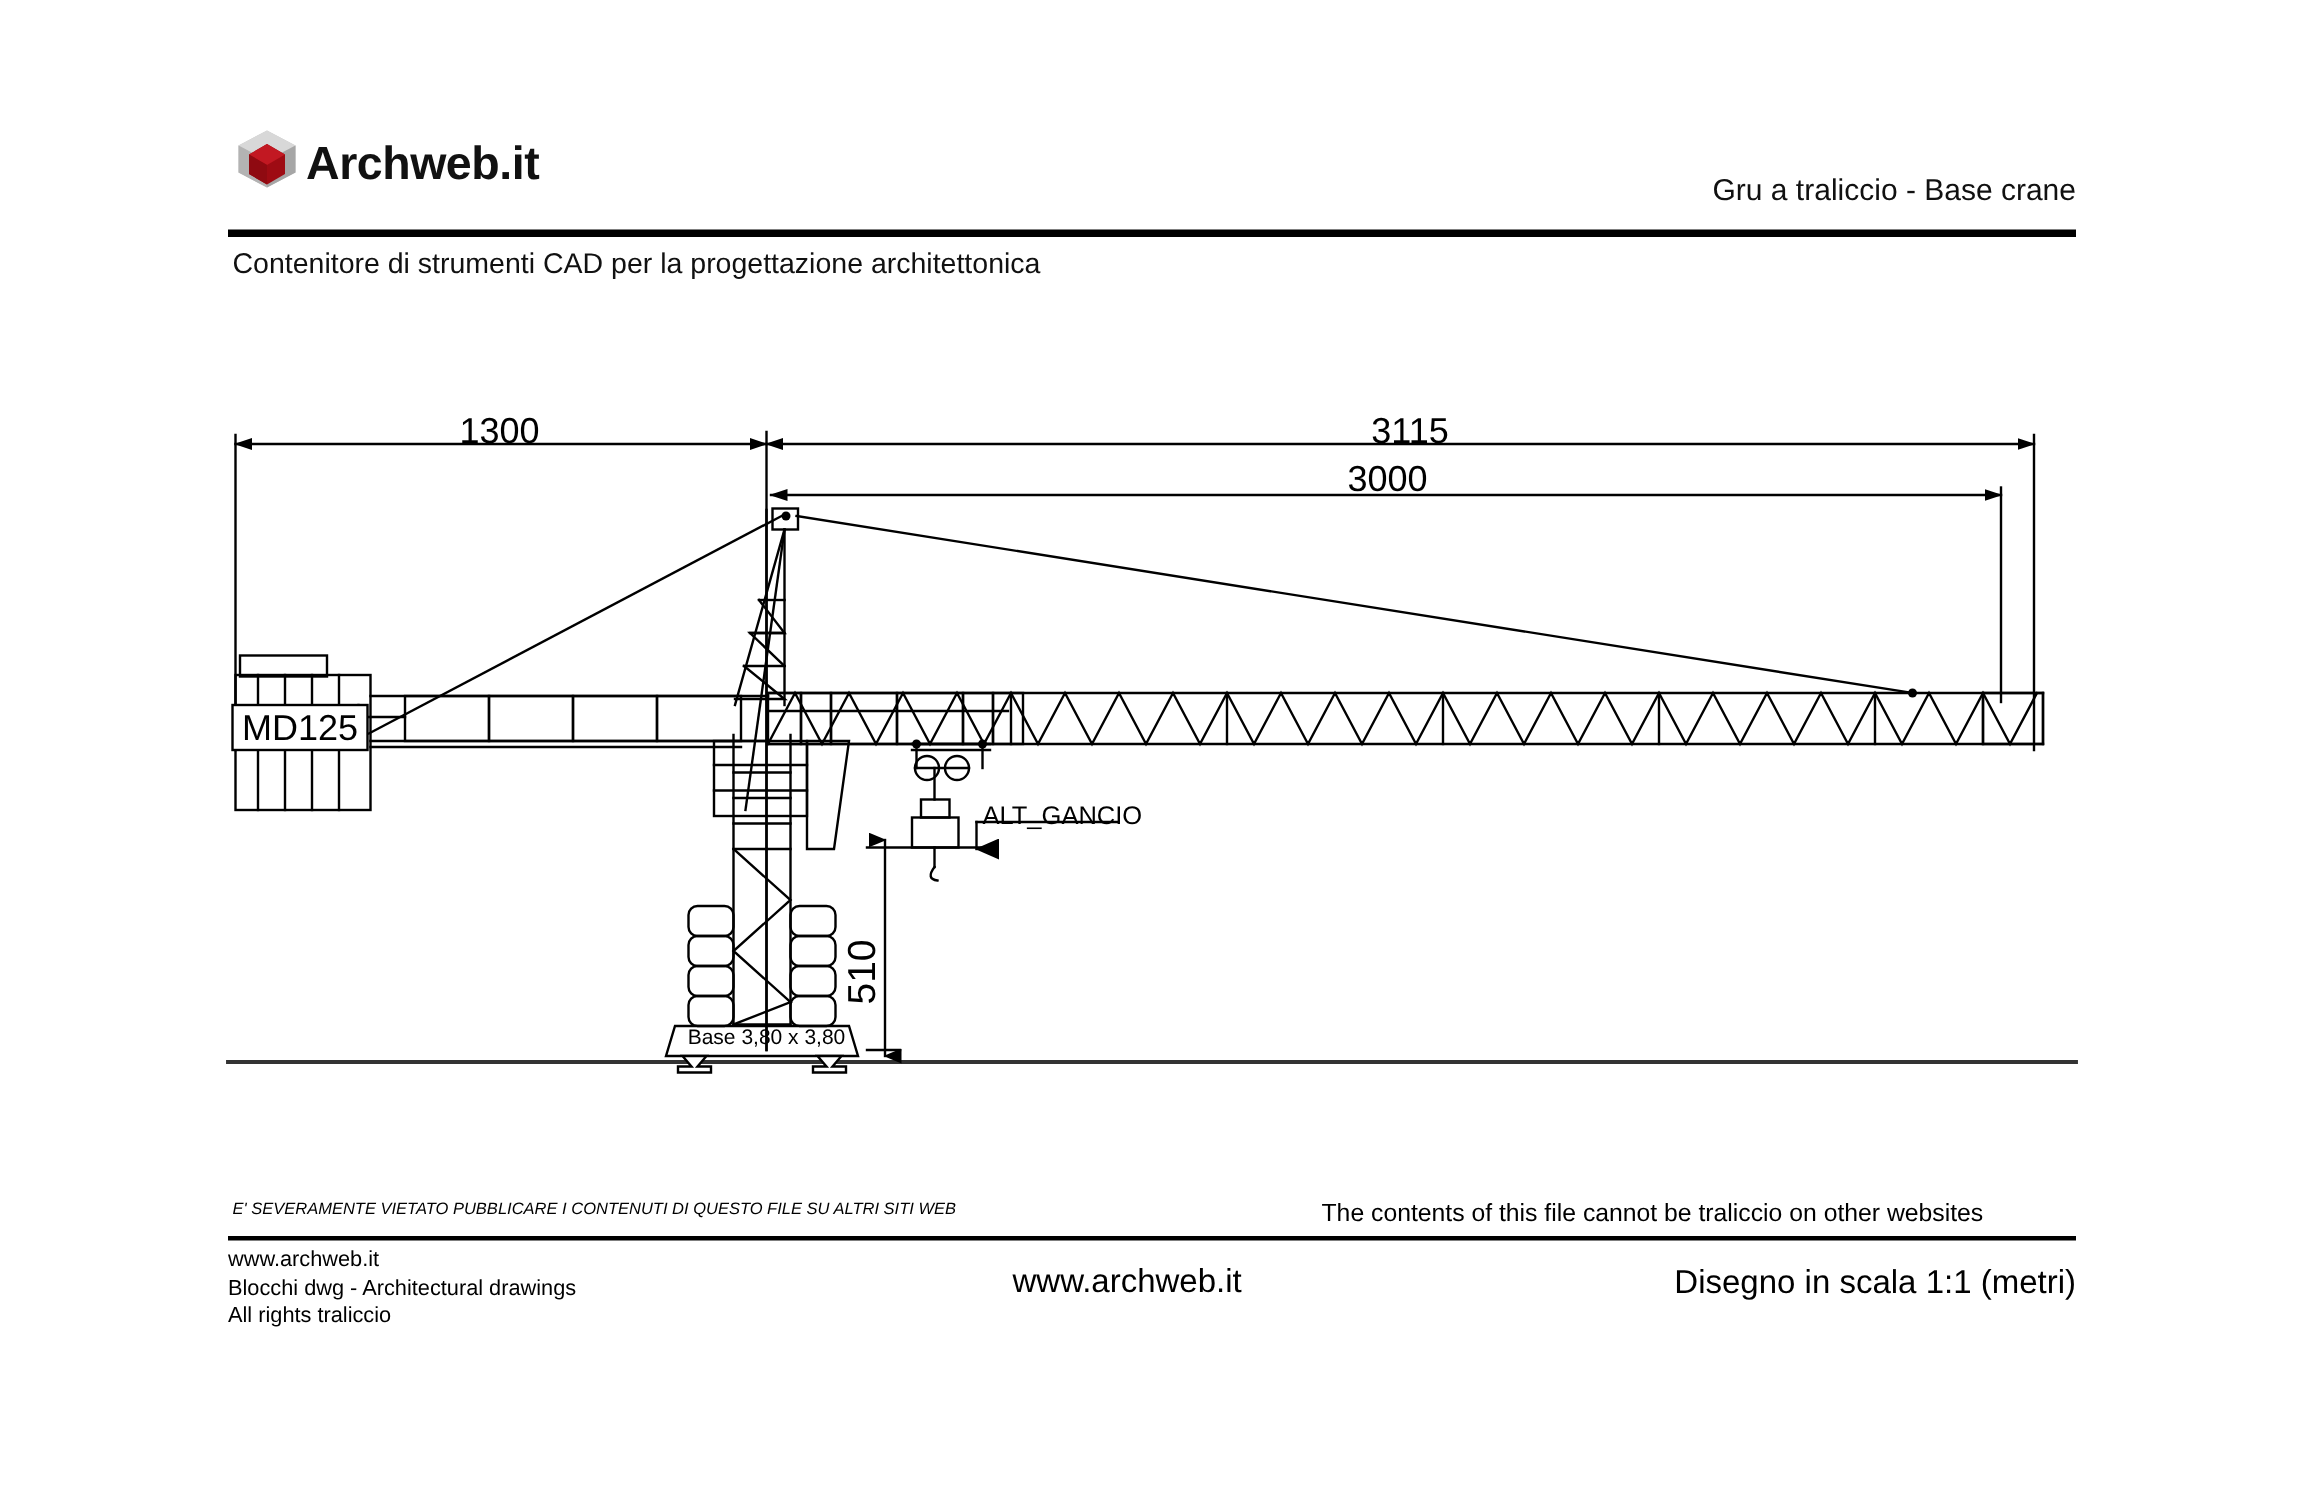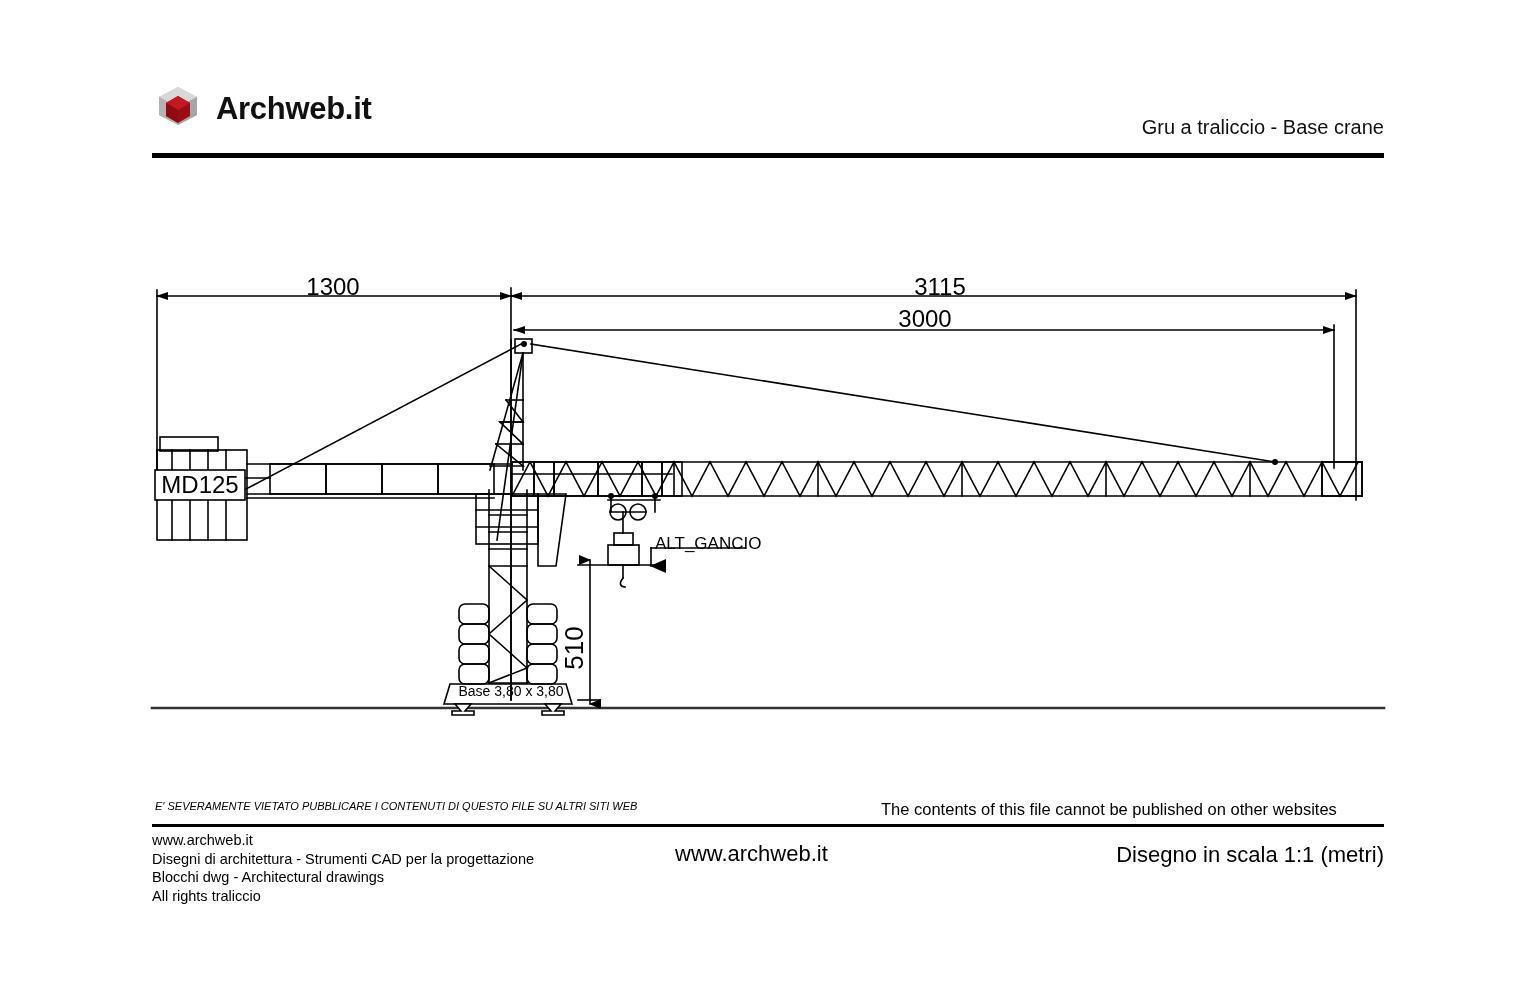--- a/index.html
+++ b/index.html
@@ -30,21 +30,20 @@
     top: 82px;
     width: 1232px;
     height: 80px;
   }
   .logo-wrap {
     position: absolute;
     left: 0;
     top: 0;
     display: flex;
     align-items: center;
-    gap: 12px;
   }
   .logo-cube {
     width: 52px;
     height: 52px;
     display: block;
   }
   .logo-text {
     font-size: 31px;
     font-weight: bold;
     letter-spacing: -0.3px;
@@ -147,20 +146,21 @@
         <polygon points="45,15 45,33 26,43 26,25" fill="#a6a6a6"></polygon>
         <polygon points="26,14 38,21 38,34 26,41 14,34 14,21" fill="#9e0b13"></polygon>
         <polygon points="26,14 38,21 26,28 14,21" fill="#c21822"></polygon>
         <polygon points="14,21 26,28 26,41 14,34" fill="#8f0a11"></polygon>
       </svg>
       <span class="logo-text">Archweb.it</span>
     </div>
     <div class="header-title">Gru a traliccio - Base crane</div>
   </div>
   <div class="header-rule"></div>
+  <div class="subtitle">Contenitore di strumenti CAD per la progettazione architettonica</div>
 
   <svg class="drawing" viewBox="0 0 1536 1001">
     <defs>
       <marker id="arrIn" markerWidth="12" markerHeight="8" refX="11" refY="4" orient="auto" markerUnits="userSpaceOnUse">
         <path d="M0,0 L12,4 L0,8 z" fill="#000"></path>
       </marker>
       <marker id="arrOut" markerWidth="12" markerHeight="8" refX="1" refY="4" orient="auto" markerUnits="userSpaceOnUse">
         <path d="M12,0 L0,4 L12,8 z" fill="#000"></path>
       </marker>
       <marker id="arrDn" markerWidth="10" markerHeight="12" refX="5" refY="11" orient="auto" markerUnits="userSpaceOnUse">
@@ -328,26 +328,25 @@
       <text x="511" y="696" font-size="14" text-anchor="middle">Base 3,80 x 3,80</text>
     </g>
 
     <g>
       <rect x="155" y="470" width="90" height="30" fill="#ffffff" stroke="#000" stroke-width="1.6"></rect>
       <text x="200" y="493" font-size="24" text-anchor="middle" font-family="Liberation Sans, sans-serif" fill="#000">MD125</text>
     </g>
   </svg>
 
   <div class="footer-note-left">E' SEVERAMENTE VIETATO PUBBLICARE I CONTENUTI DI QUESTO FILE SU ALTRI SITI WEB</div>
-  <div class="footer-note-right">The contents of this file cannot be published on other websites</div>
+  <div class="footer-note-right">The contents of this file cannot be traliccio on other websites</div>
   <div class="footer-rule"></div>
 
   <div class="footer-block">
     <div>www.archweb.it</div>
-    <div>Disegni di architettura - Strumenti CAD  per la progettazione</div>
     <div>Blocchi dwg - Architectural drawings</div>
     <div>All rights traliccio</div>
   </div>
 
   <div class="footer-center">www.archweb.it</div>
   <div class="footer-scale">Disegno in scala 1:1 (metri)</div>
 
 </div>
 
 </body></html>

